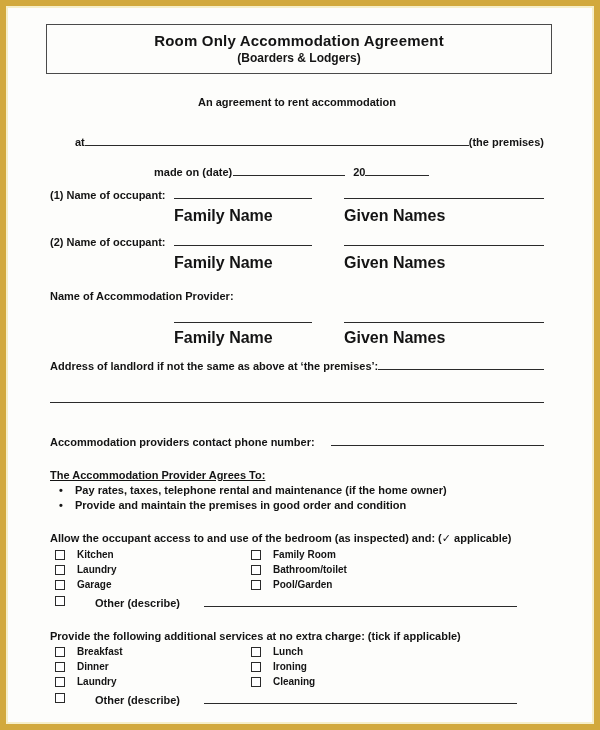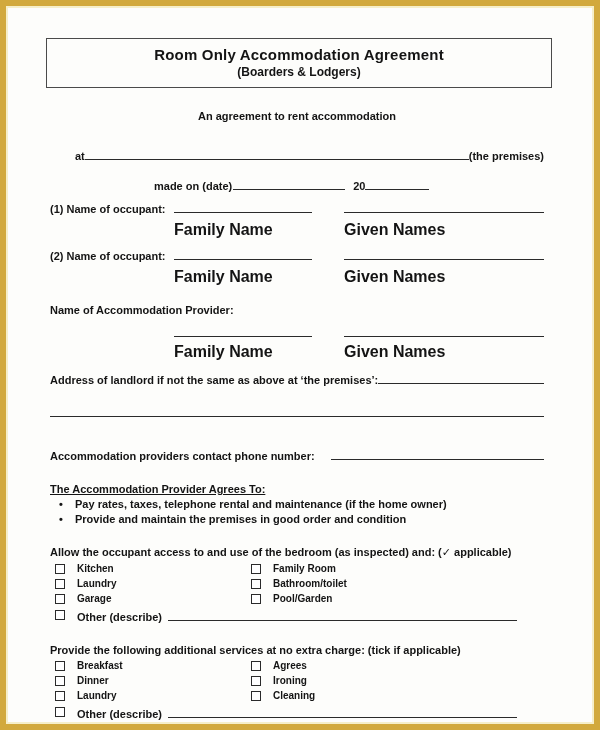--- a/index.html
+++ b/index.html
@@ -5,21 +5,21 @@
   html,body{margin:0;padding:0;}
   body{
     width:600px;height:730px;box-sizing:border-box;
     background:#FDFDFB;
     border:6px solid #D2A93C;
     box-shadow:inset 0 0 0 2px #F6EFC9;
     font-family:"Liberation Sans","DejaVu Sans",sans-serif;
     color:#141414;
     overflow:hidden;
   }
-  .page{padding:32px 50px 0 44px;box-sizing:border-box;height:718px;}
+  .page{padding:18px 50px 0 44px;box-sizing:border-box;height:718px;}
 
   
   .title-box{
     border:1px solid #4a4a4a;
     margin:0 -8px 0 -4px;
     padding:7px 4px 8px 4px;
     text-align:center;
     background:#FDFDFB;
   }
   .title-box .t1{font-size:15px;font-weight:bold;letter-spacing:.2px;}
@@ -59,21 +59,21 @@
 
   .sec-head{margin-top:21px;font-size:11px;font-weight:bold;}
   .sec-head.underlined{text-decoration:underline;}
 
   .bullet{display:flex;font-size:11px;font-weight:bold;margin-top:3px;padding-left:9px;}
   .bullet .dot{width:16px;flex:none;}
 
   .cbgrid{display:grid;grid-template-columns:22px 174px 22px 1fr;row-gap:4px;
           font-size:10px;font-weight:bold;margin-top:4px;padding-left:5px;align-items:center;}
   .cb{width:10px;height:10px;border:1.5px solid #2a2a2a;box-sizing:border-box;display:inline-block;background:#fff;}
-  .otherrow{display:flex;align-items:baseline;font-size:11px;font-weight:bold;margin-top:4px;padding-left:5px;}
+  .otherrow{display:flex;align-items:baseline;font-size:11px;font-weight:bold;margin-top:4px;padding-left:5px;gap:18px;}
   .otherrow .cbwrap{width:22px;flex:none;align-self:center;}
   .otherrow .olbl{flex:none;margin-right:6px;}
   .otherrow .field{margin-right:27px;}
 </style>
 </head>
 <body>
 
 <div class="page">
 
   <div class="title-box">
@@ -168,21 +168,21 @@
     <span class="cbwrap"><span class="cb"></span></span>
     <span class="olbl">Other (describe)</span>
     <span class="field grow"></span>
   </div>
 
   <div class="sec-head">Provide the following additional services at no extra charge: (tick if applicable)</div>
   <div class="cbgrid">
     <span class="cb"></span>
     <span>Breakfast</span>
     <span class="cb"></span>
-    <span>Agrees</span>
+    <span>Lunch</span>
 
     <span class="cb"></span>
     <span>Dinner</span>
     <span class="cb"></span>
     <span>Ironing</span>
 
     <span class="cb"></span>
     <span>Laundry</span>
     <span class="cb"></span>
     <span>Cleaning</span>

